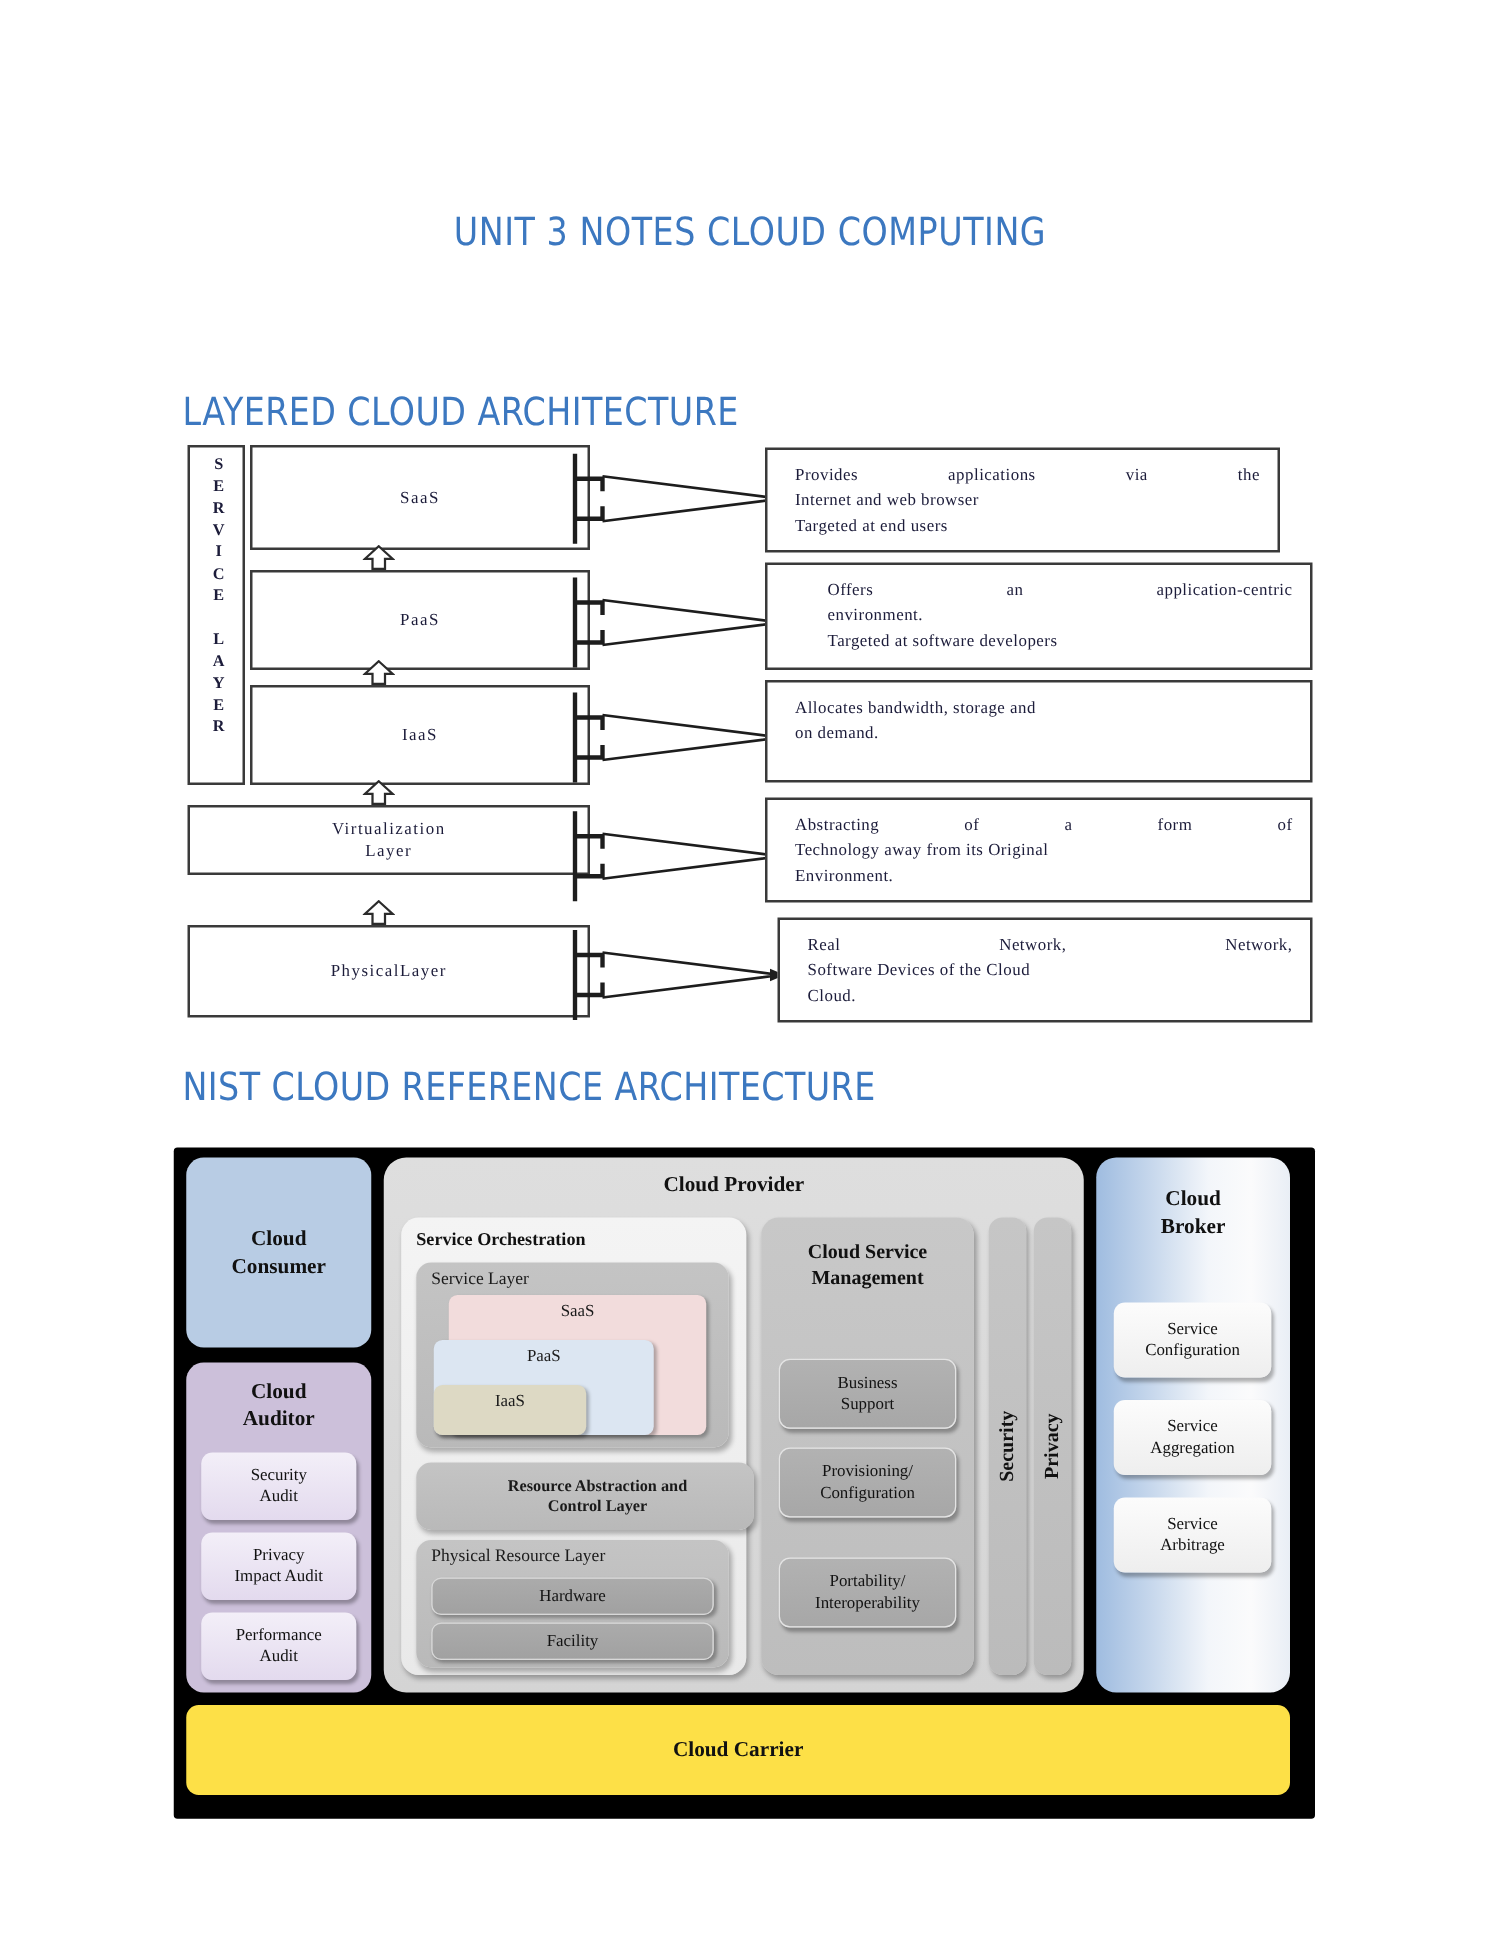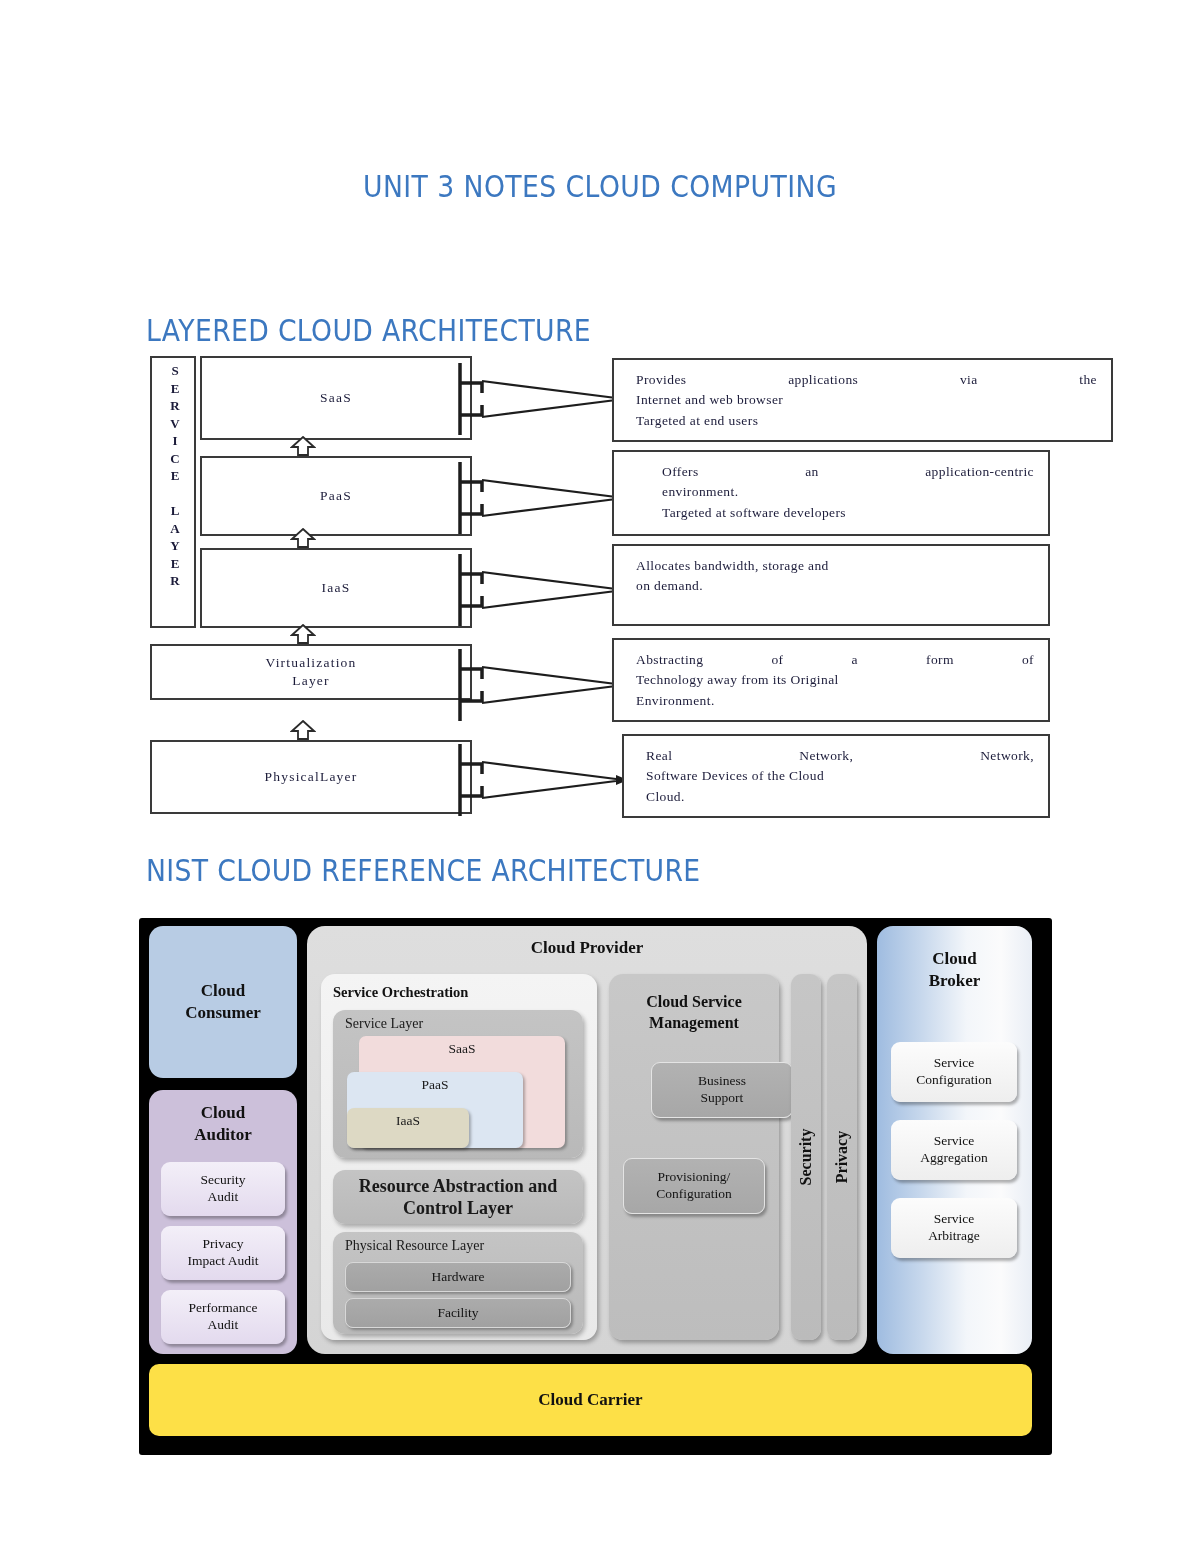--- a/index.html
+++ b/index.html
@@ -330,21 +330,21 @@
     <path d="M4 2 L4 74 M4 22 L26 22 L26 32 M4 54 L26 54 L26 44" fill="none" stroke="#1d1d1d" stroke-width="3.5"></path>
     <path d="M26 20 L168 38 L26 56" fill="none" stroke="#1d1d1d" stroke-width="2.2"></path>
     <path d="M160 33 L172 38 L160 43 Z" fill="#1d1d1d"></path>
   </svg>
   <svg style="position:absolute;left:306px;top:386px;width:176px;height:76px;" viewBox="0 0 176 76">
     <path d="M4 2 L4 74 M4 22 L26 22 L26 32 M4 54 L26 54 L26 44" fill="none" stroke="#1d1d1d" stroke-width="3.5"></path>
     <path d="M26 20 L168 38 L26 56" fill="none" stroke="#1d1d1d" stroke-width="2.2"></path>
     <path d="M160 33 L172 38 L160 43 Z" fill="#1d1d1d"></path>
   </svg>
 
-  <div class="lc-desc" style="left:462px;top:2px;width:501px;height:84px;">
+  <div class="lc-desc" style="left:462px;top:2px;width:412px;height:84px;">
     <span class="j">Provides applications via the</span>
     <span>Internet and web browser</span>
     <span>Targeted at end users</span>
   </div>
   <div class="lc-desc" style="left:462px;top:94px;width:438px;height:86px;padding-left:48px;">
     <span class="j">Offers an application-centric</span>
     <span>environment.</span>
     <span>Targeted at software developers</span>
   </div>
   <div class="lc-desc" style="left:462px;top:188px;width:438px;height:82px;">
@@ -414,21 +414,21 @@
 
         <div class="stair" style="left:14px;top:62px;width:176px;height:76px;background:#dce6f2;">
           <div class="stair-lbl">PaaS</div>
         </div>
 
         <div class="stair" style="left:14px;top:98px;width:122px;height:40px;background:#ddd9c4;">
           <div class="stair-lbl">IaaS</div>
         </div>
       </div>
 
-      <div class="prl-box" style="left:12px;top:196px;width:250px;height:54px;display:flex;align-items:center;justify-content:center;text-align:center;font-size:18px;font-weight:700;line-height:1.25;">
+      <div class="prl-box" style="left:12px;top:196px;width:250px;height:54px;display:flex;align-items:center;justify-content:center;text-align:center;font-size:13px;font-weight:700;line-height:1.25;padding-left:20px;">
         <div>
           <div>Resource Abstraction and</div>
           <div>Control Layer</div>
         </div>
       </div>
 
       <div class="prl-box" style="left:12px;top:258px;width:250px;height:102px;">
         <div style="position:absolute;left:12px;top:6px;font-size:14px;">Physical Resource Layer</div>
         <div class="hw" style="top:30px;">
           <span>Hardware</span>
@@ -437,32 +437,38 @@
           <span>Facility</span>
         </div>
       </div>
     </div>
 
     <div id="csm">
       <div class="ch">
         <div>Cloud Service</div>
         <div>Management</div>
       </div>
-      <div class="csm-item" style="top:88px;margin-left:28px;">
+      <div class="csm-item" style="top:113px;">
         <div>
           <div>Business</div>
           <div>Support</div>
         </div>
       </div>
       <div class="csm-item" style="top:184px;">
         <div>
           <div>Provisioning/</div>
           <div>Configuration</div>
         </div>
       </div>
+      <div class="csm-item" style="top:272px;">
+        <div>
+          <div>Portability/</div>
+          <div>Interoperability</div>
+        </div>
+      </div>
     </div>
 
     <div class="vcol" id="secCol">
       <span>Security</span>
     </div>
 
     <div class="vcol" id="privCol">
       <span>Privacy</span>
     </div>
   </div>

